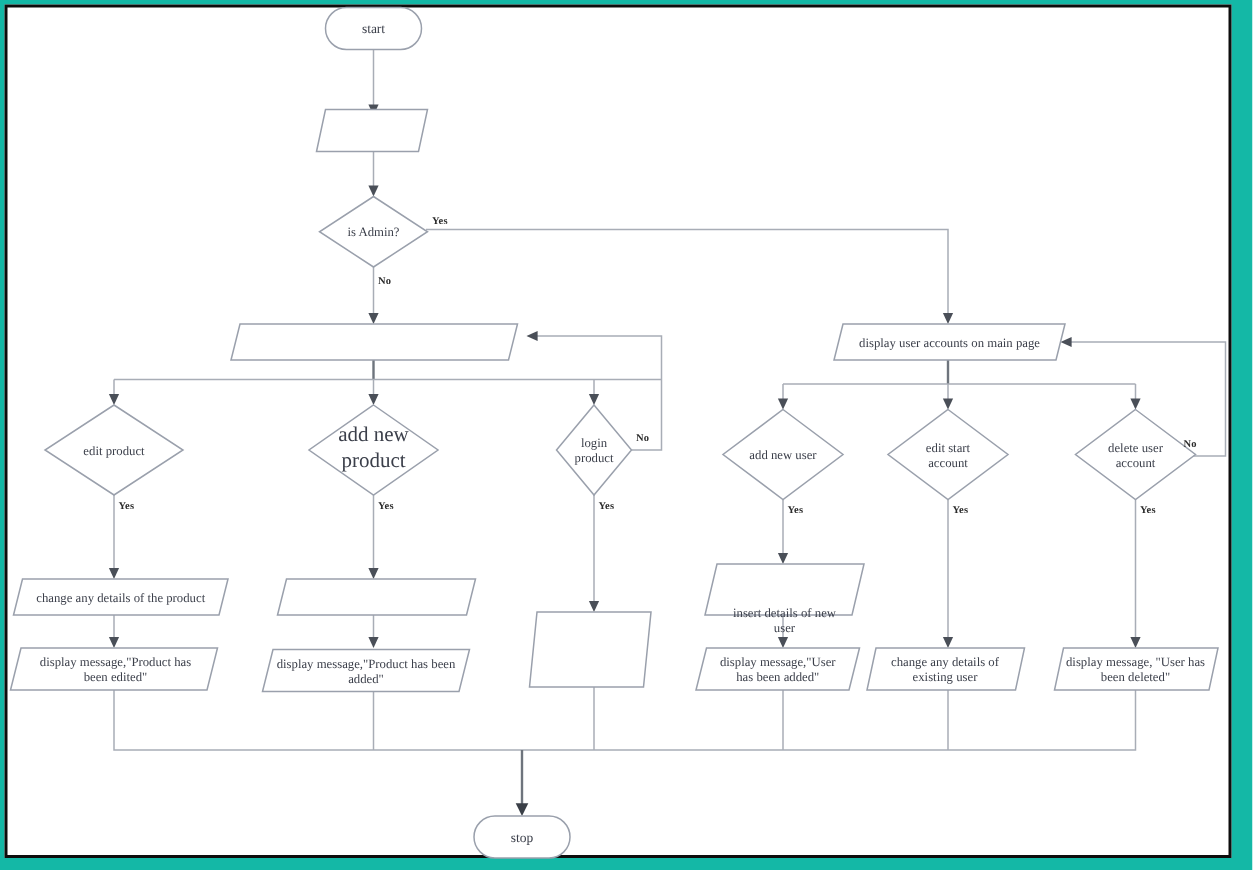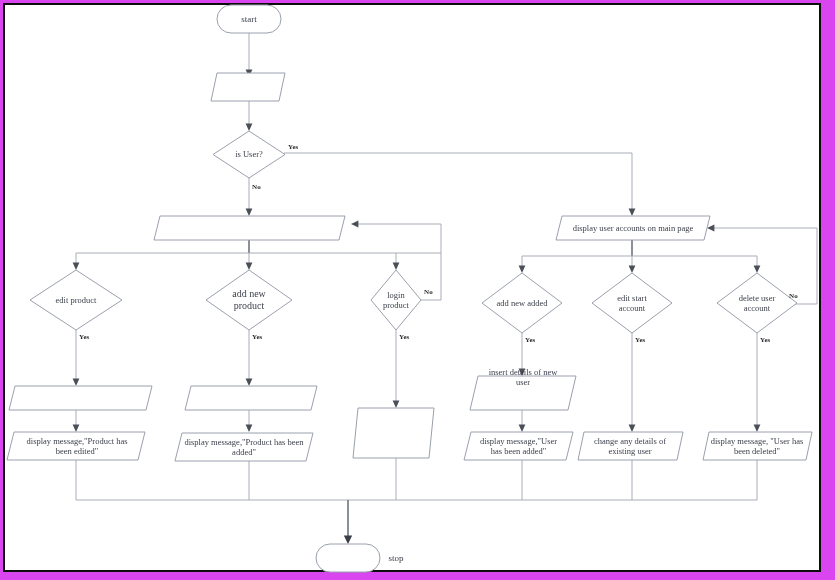--- a/index.html
+++ b/index.html
@@ -4,21 +4,21 @@
 <style>
   html, body {
     margin: 0;
     padding: 0;
     background: #ffffff;
   }
   #canvas {
     position: relative;
     width: 835px;
     height: 580px;
-    background: #d946ef;
+    background: #14b8a6;
     overflow: hidden;
     font-family: "Liberation Serif", "DejaVu Serif", serif;
   }
   #frame {
     position: absolute;
     left: 3px;
     top: 3px;
     width: 818px;
     height: 569px;
     border: 2px solid #0d0d0d;
@@ -192,63 +192,64 @@
 
       <polygon class="shape" points="709,432 812,432 806,460 703,460"></polygon>
 
       <rect class="shape-term" x="316" y="544" width="64" height="28" rx="14" ry="14"></rect>
     </g>
   </svg>
 
   <div class="node-label" style="left:217px; top:5px; width:64px; height:28px; font-size:9px;">start</div>
 
 
-  <div class="node-label" style="left:213px; top:142px; width:72px; height:25px; font-size:8.5px;">is User?</div>
+  <div class="node-label" style="left:213px; top:142px; width:72px; height:25px; font-size:8.5px;">is Admin?</div>
 
 
   <div class="node-label" style="left:32px; top:288px; width:88px; height:24px; font-size:8.5px;">edit product</div>
 
   <div class="node-label" style="left:556px; top:216px; width:154px; height:24px; font-size:8.5px;">display user accounts on main page</div>
 
-  <div class="node-label" style="left:210px; top:286px; width:78px; height:28px; font-size:10px;">add new
+  <div class="node-label" style="left:210px; top:286px; width:78px; height:28px; font-size:14px;">add new
 product</div>
 
   <div class="node-label" style="left:368px; top:286px; width:56px; height:28px; font-size:8.5px;">login
 product</div>
 
-  <div class="node-label" style="left:482px; top:291px; width:80px; height:24px; font-size:8.5px;">add new added</div>
+  <div class="node-label" style="left:482px; top:291px; width:80px; height:24px; font-size:8.5px;">add new user</div>
 
   <div class="node-label" style="left:595px; top:289px; width:74px; height:28px; font-size:8.5px;">edit start
 account</div>
 
   <div class="node-label" style="left:719px; top:289px; width:76px; height:28px; font-size:8.5px;">delete user
 account</div>
 
-
-
-  <div class="node-label" style="left:472px; top:360px; width:102px; height:34px; font-size:8.5px;">insert details of new
+  <div class="node-label" style="left:9px; top:386px; width:143px; height:24px; font-size:8.5px;">change any details of the product</div>
+
+
+  <div class="node-label" style="left:472px; top:396px; width:102px; height:34px; font-size:8.5px;">insert details of new
 user</div>
 
   <div class="node-label" style="left:9px; top:432px; width:136px; height:28px; font-size:8.5px;">display message,"Product has
 been edited"</div>
 
   <div class="node-label" style="left:176px; top:433px; width:136px; height:28px; font-size:8.5px;">display message,"Product has been
 added"</div>
 
 
   <div class="node-label" style="left:465px; top:432px; width:107px; height:28px; font-size:8.5px;">display message,"User
 has been added"</div>
 
   <div class="node-label" style="left:578px; top:432px; width:104px; height:28px; font-size:8.5px;">change any details of
 existing user</div>
 
   <div class="node-label" style="left:703px; top:432px; width:108px; height:28px; font-size:8.5px;">display message, "User has
 been deleted"</div>
 
-  <div class="node-label" style="left:316px; top:544px; width:64px; height:28px; font-size:9px;margin-left:48px;">stop</div>
+  <div class="node-label" style="left:316px; top:544px; width:64px; height:28px; font-size:9px;">stop</div>
 
   <div class="edge-label" style="left:288px; top:143px;">Yes</div>
 
   <div class="edge-label" style="left:252px; top:183px;">No</div>
 
   <div class="edge-label" style="left:79px; top:333px;">Yes</div>
 
   <div class="edge-label" style="left:252px; top:333px;">Yes</div>
 
   <div class="edge-label" style="left:399px; top:333px;">Yes</div>

